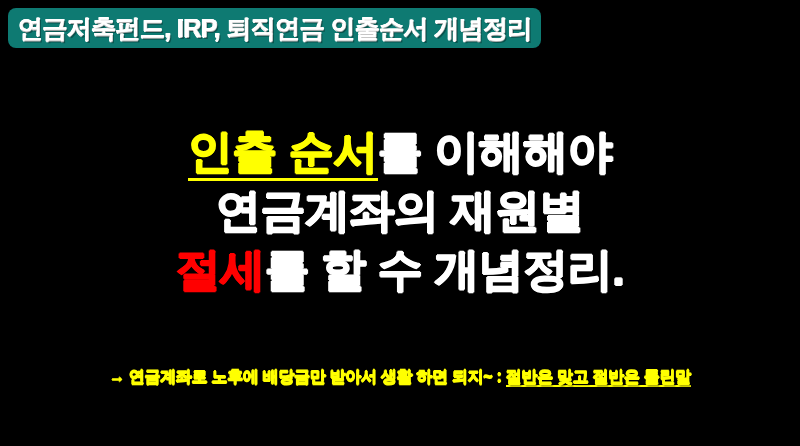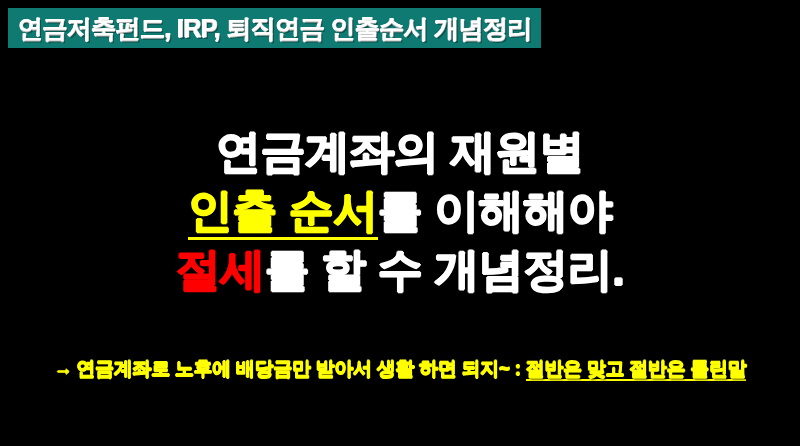--- a/index.html
+++ b/index.html
@@ -27,20 +27,21 @@
   .header-banner {
     position: absolute;
     left: 8px;
     top: 8px;
     height: 40px;
     background: #0e7a72;
     display: flex;
     align-items: center;
     padding: 0 9px 0 10px;
     box-sizing: border-box;
+    border-radius: 8px;
   }
   .header-banner-text {
     color: #ffffff;
     font-size: 25px;
     font-weight: 700;
     line-height: 1;
     letter-spacing: -0.6px;
     white-space: nowrap;
     text-shadow:
        1.6px 1.6px 0 rgba(0,0,0,0.32),
@@ -96,24 +97,24 @@
        0 1px 0 #ff0000,
        2px 2px 3px rgba(0,0,0,0.55);
     text-align: center;
   }
 
   
   .caption {
     position: absolute;
     left: 0;
     right: 0;
-    top: 358px;
+    top: 366px;
     text-align: center;
     color: #ffff00;
-    font-size: 19px;
+    font-size: 16px;
     font-weight: 700;
     line-height: 22px;
     letter-spacing: -0.3px;
     white-space: nowrap;
     text-shadow:
       -0.6px 0 0 #ffff00,
        0.6px 0 0 #ffff00,
        0 -0.6px 0 #ffff00,
        0 0.6px 0 #ffff00,
        1.5px 1.5px 2px rgba(0,0,0,0.6);
@@ -129,25 +130,25 @@
 
 <div id="slide">
 
   <div class="header-banner">
     <span class="header-banner-text">연금저축펀드, IRP, 퇴직연금 인출순서 개념정리</span>
   </div>
 
   <div class="headline">
 
     <span class="headline-line">
-      <span class="hl-white">연금계좌의 재원별</span>
+      <span class="hl-yellow">인출 순서</span><span class="hl-white">를 이해해야</span>
     </span>
 
     <span class="headline-line">
-      <span class="hl-yellow">인출 순서</span><span class="hl-white">를 이해해야</span>
+      <span class="hl-white">연금계좌의 재원별</span>
     </span>
 
     <span class="headline-line">
       <span class="hl-red">절세</span><span class="hl-white">를 할 수 개념정리.</span>
     </span>
 
   </div>
 
   <div class="caption">
     <span class="caption-arrow">→</span><span>연금계좌로 노후에 배당금만 받아서 생활 하면 되지~ :</span>

